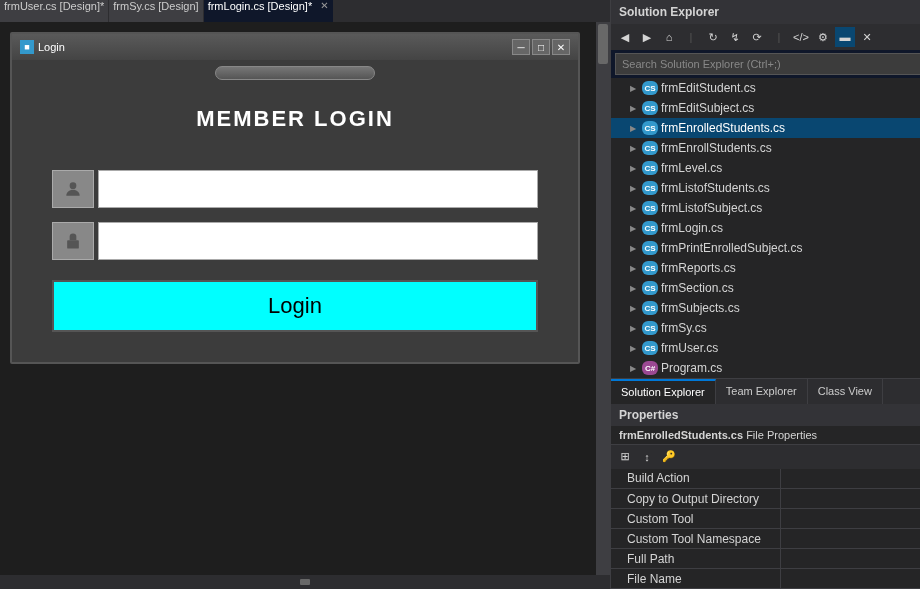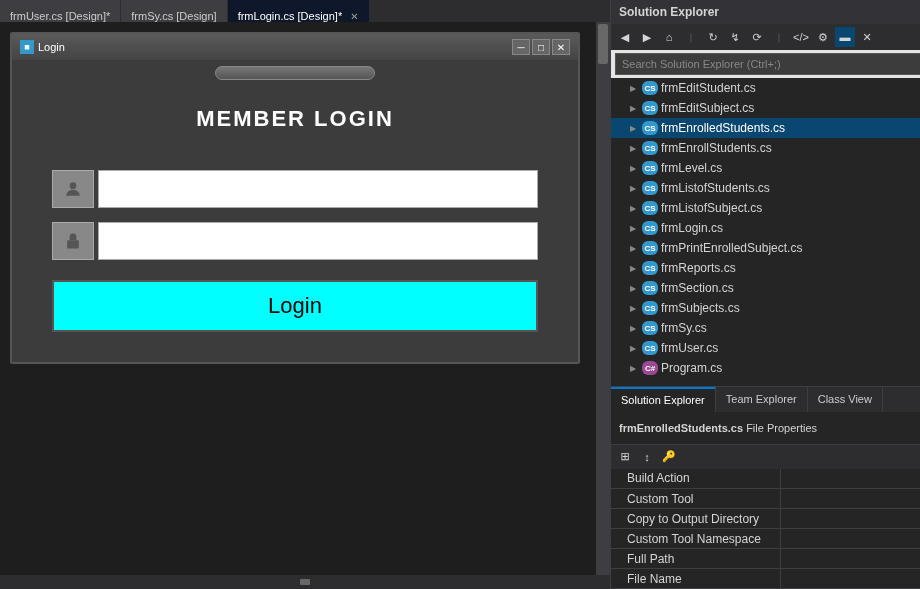--- a/index.html
+++ b/index.html
@@ -25,23 +25,23 @@
     
     .tab-bar {
       display: flex;
       background: #2d2d30;
       height: 22px;
       align-items: center;
       flex-shrink: 0;
     }
     .tab {
       height: 22px;
-      padding: 0 10px;
-      display: flex;
-      align-items: flex-end;
+      padding: 0 4px;
+      display: flex;
+      align-items: flex-start;
       font-size: 11px;
       color: #ccc;
       background: #3e3e42;
       border-right: 1px solid #2d2d30;
       cursor: pointer;
       white-space: nowrap;
       gap: 4px;
     }
     .tab.active {
       background: #0f172a;
@@ -234,21 +234,21 @@
       width: 10px;
       height: 6px;
       background: #686868;
       border-radius: 1px;
     }
 
     
     .right-panel {
       width: 310px;
       height: 589px;
-      background: #e5e5e5;
+      background: #0f172a;
       display: flex;
       flex-direction: column;
       border-left: 1px solid #3e3e42;
     }
 
     
     .se-header {
       background: #333337;
       padding: 4px 8px;
       color: #d4d4d4;
@@ -389,21 +389,21 @@
       padding: 3px 8px;
       color: #d4d4d4;
       font-size: 12px;
       font-weight: bold;
       height: 22px;
       display: flex;
       align-items: center;
     }
 
     .properties-subheader {
-      padding: 10px 8px;
+      padding: 3px 8px;
       color: #d4d4d4;
       font-size: 11px;
       background: #252526;
       border-bottom: 1px solid #3e3e42;
     }
     .properties-subheader span.filename {
       font-weight: bold;
     }
     .properties-subheader span.filetype {
       color: #9cdcfe;
@@ -636,42 +636,43 @@
     </div>
     <div class="bottom-tab">
       <span>Team Explorer</span>
     </div>
     <div class="bottom-tab">
       <span>Class View</span>
     </div>
   </div>
 
   <div class="properties-panel">
+    <div class="properties-header">Properties</div>
     <div class="properties-subheader">
       <span class="filename">frmEnrolledStudents.cs</span>
       <span class="filetype"> </span>
       <span>File Properties</span>
     </div>
     <div class="properties-toolbar">
       <button class="prop-tool-btn">⊞</button>
       <button class="prop-tool-btn">↕</button>
       <button class="prop-tool-btn">🔑</button>
     </div>
     <table class="properties-table">
       <tbody>
           <tr>
         <td>Build Action</td>
         <td></td>
       </tr>
       <tr>
-        <td>Custom Tool</td>
+        <td>Copy to Output Directory</td>
         <td></td>
       </tr>
       <tr>
-        <td>Copy to Output Directory</td>
+        <td>Custom Tool</td>
         <td></td>
       </tr>
       <tr>
         <td>Custom Tool Namespace</td>
         <td></td>
       </tr>
       <tr>
         <td>Full Path</td>
         <td></td>
       </tr>

